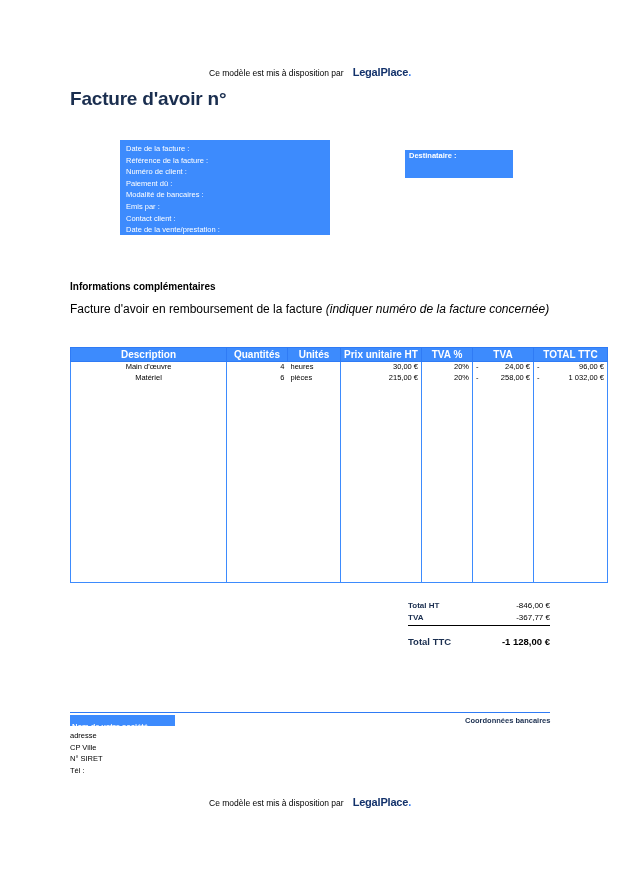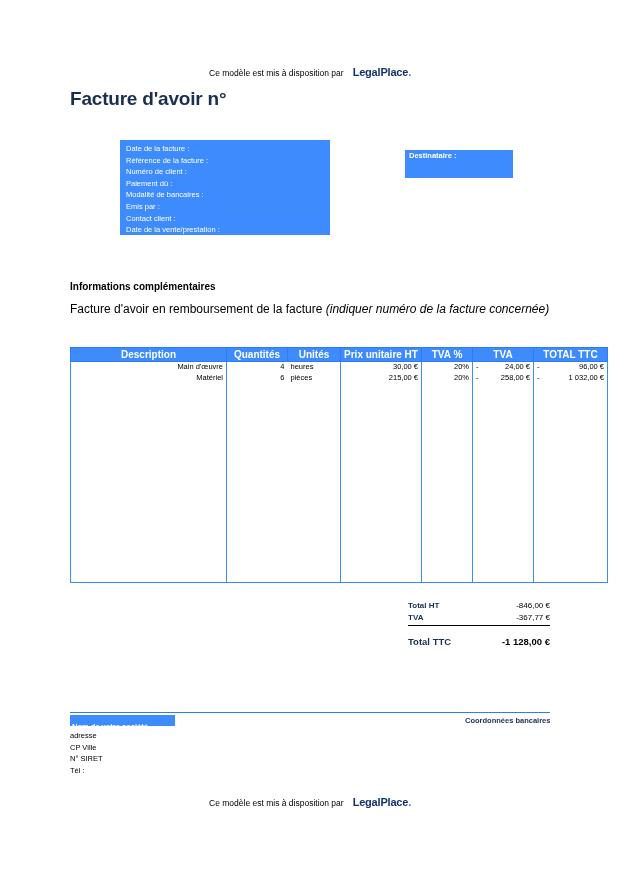--- a/index.html
+++ b/index.html
@@ -145,21 +145,21 @@
   table.items tr.body-row td {
     border-top: none;
     border-bottom: none;
   }
   table.items tr.filler td {
     height: 11px;
   }
   table.items tr.last-row td {
     border-bottom: 1px solid #3d8bfd;
   }
-  .c-desc { width: 155px; text-align: right; }
+  .c-desc { width: 155px; text-align: center; }
   .c-qty { width: 60px; text-align: right; }
   .c-unit { width: 52px; text-align: center; }
   .c-pu { width: 80px; text-align: right; }
   .c-tvap { width: 50px; text-align: right; }
   .c-tva { width: 60px; text-align: right; }
   .c-ttc { width: 73px; text-align: right; }
 
   
   table.items td.nb-left { border-left: none; margin-left: 8px; }
   table.items td.nb-right { border-right: none; }

